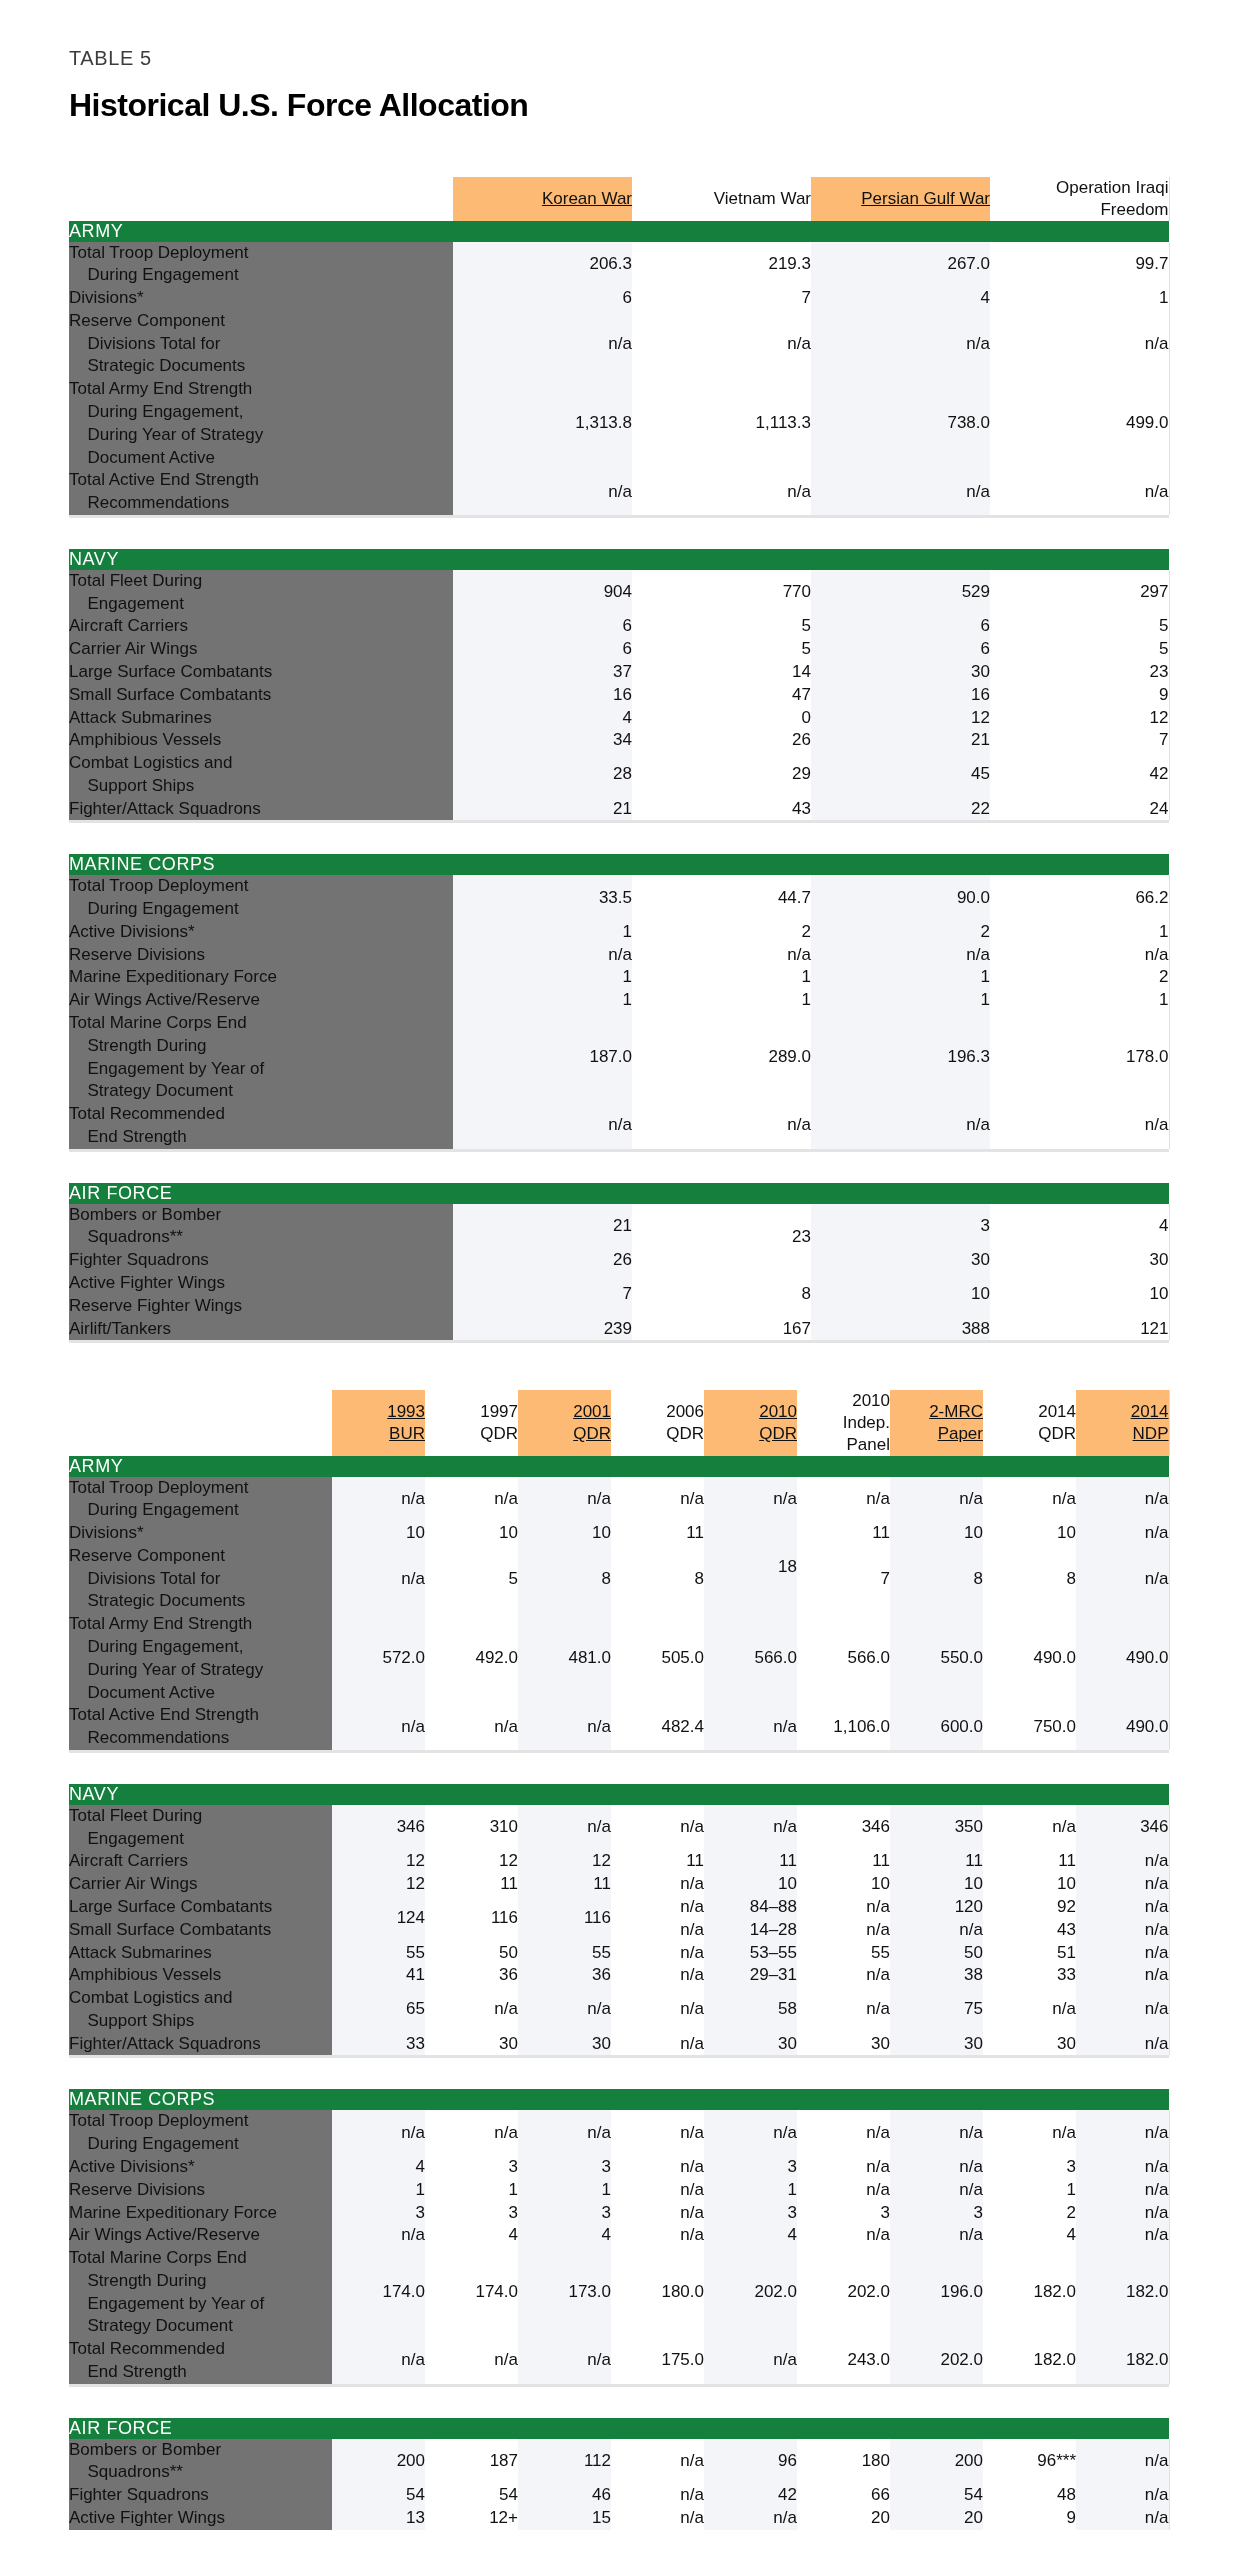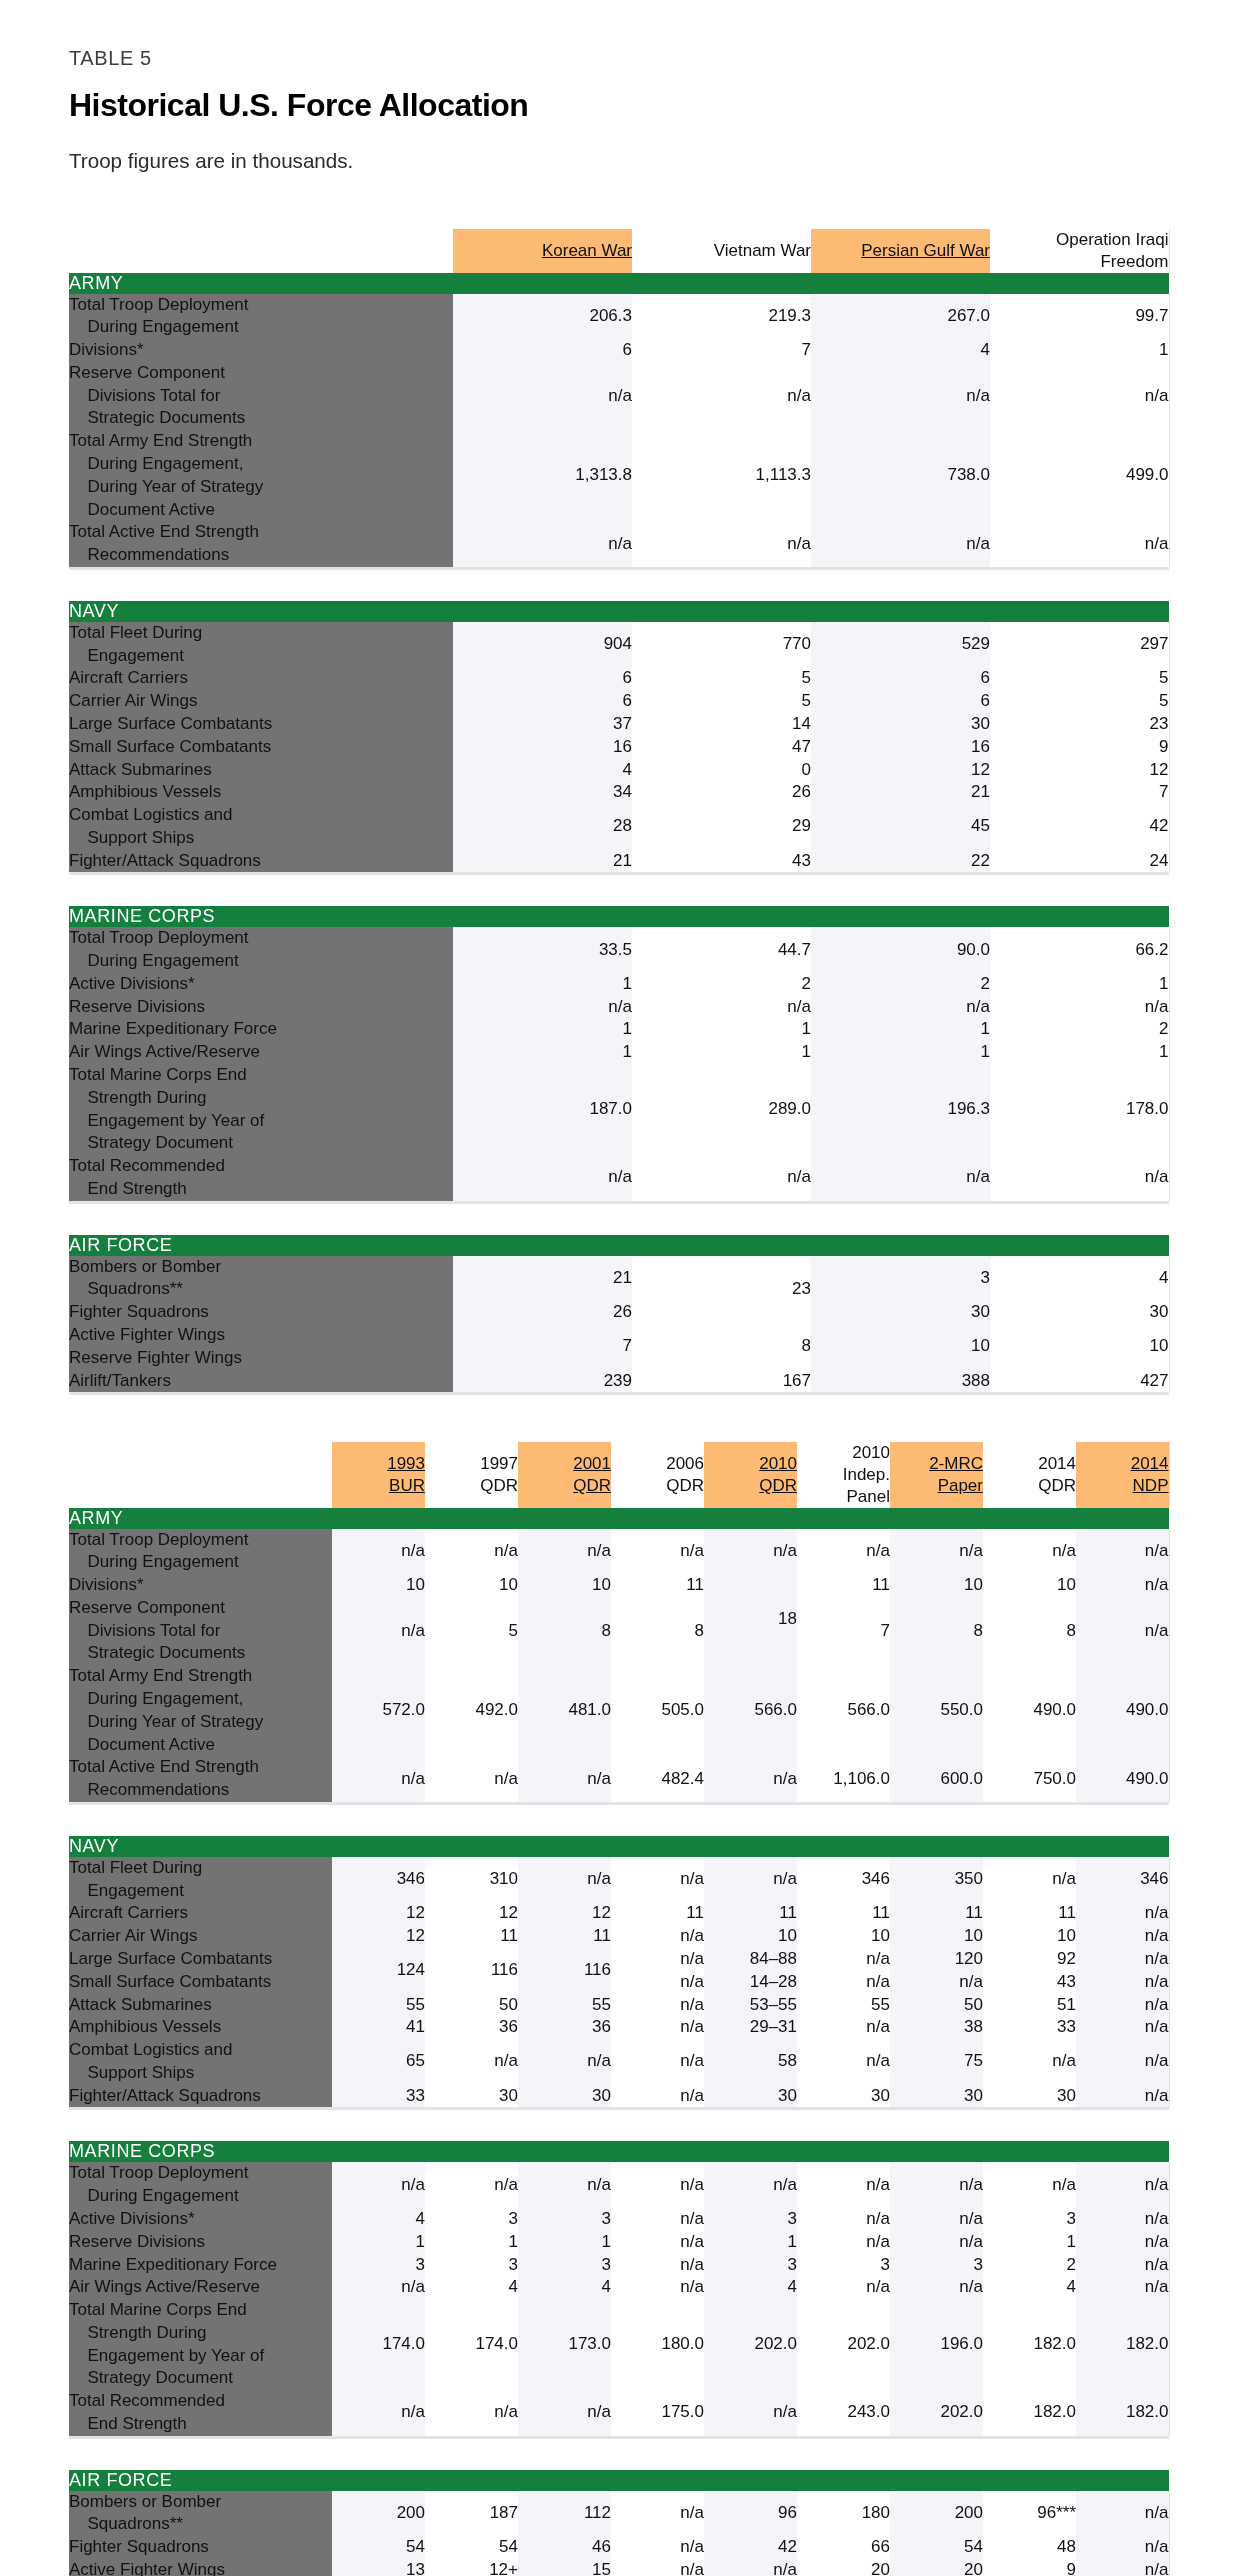--- a/index.html
+++ b/index.html
@@ -127,21 +127,20 @@
 
   .spacer-top { height: 56px; }
 </style>
 </head>
 <body>
 
 <div class="page">
 
   <div class="table-kicker">TABLE 5</div>
   <div class="table-title">Historical U.S. Force Allocation</div>
-  <div class="table-subtitle">Troop figures are in thousands.</div>
 
   <div class="spacer-top"></div>
 
   <table class="ftable">
     <colgroup>
       <col style="width:384px">
         <col style="width:179px">
         <col style="width:179px">
         <col style="width:179px">
         <col style="width:179px">
@@ -358,21 +357,21 @@
       <td class="dcell plain last" rowspan="2">10</td>
     </tr>
     <tr>
       <td class="rowlab">Reserve Fighter Wings</td>
     </tr>
     <tr>
       <td class="rowlab nobot">Airlift/Tankers</td>
       <td class="dcell shade nobot">239</td>
       <td class="dcell plain nobot">167</td>
       <td class="dcell shade nobot">388</td>
-      <td class="dcell plain last nobot">427</td>
+      <td class="dcell plain last nobot">121</td>
     </tr>
     <tr class="sectfoot">
           <td colspan="5"></td>
         </tr>
   </tbody>
     </table>
 
   <div class="tablegap"></div>
 
   <table class="ftable">

